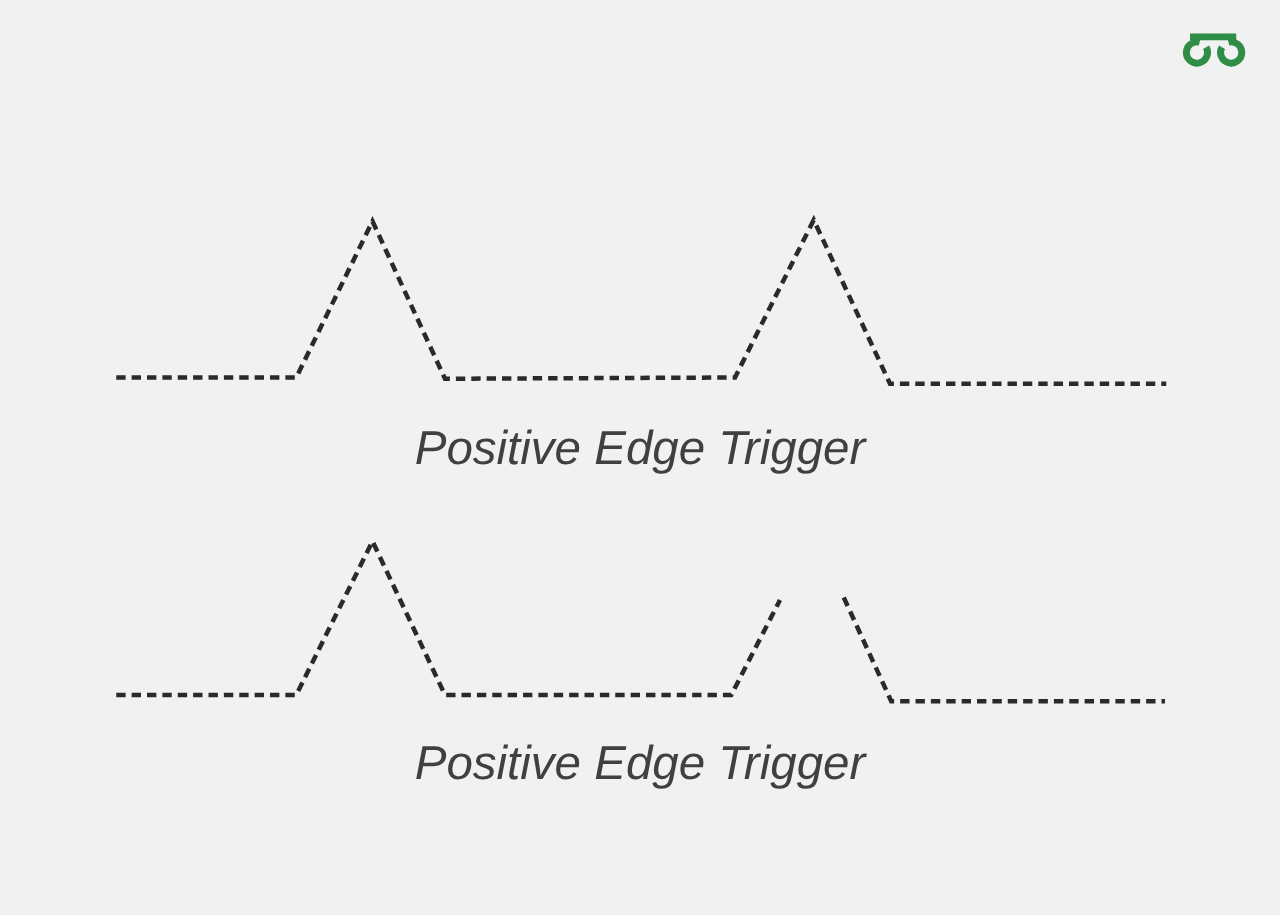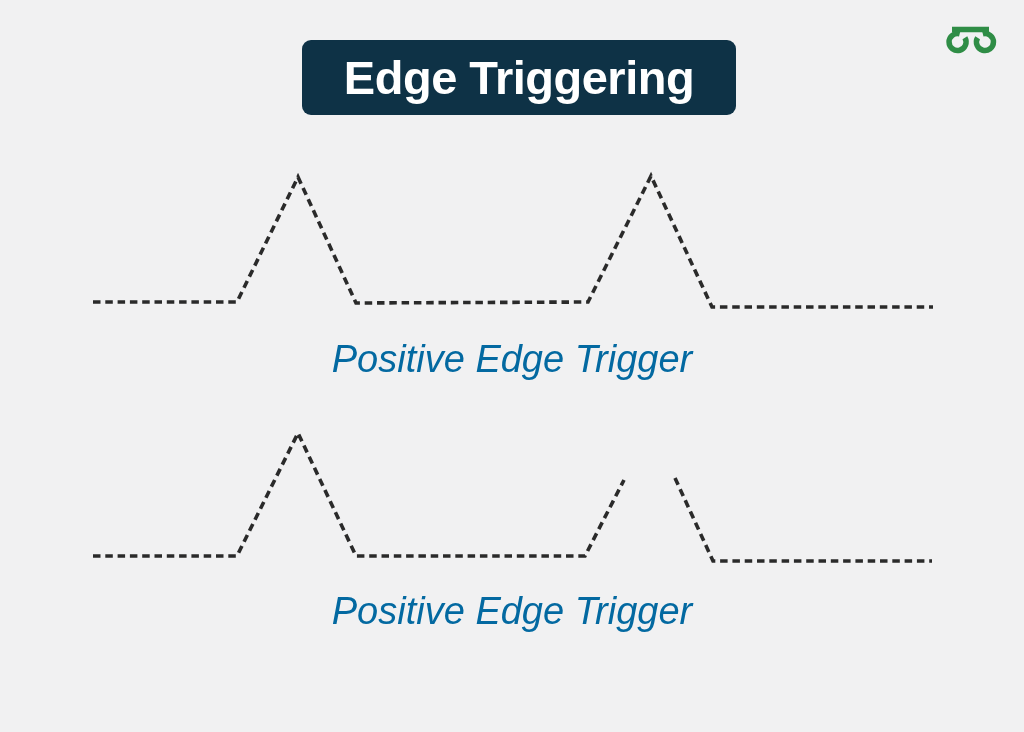--- a/index.html
+++ b/index.html
@@ -55,34 +55,31 @@
   }
   .wave-label {
     position: absolute;
     left: 0;
     width: 1024px;
     text-align: center;
     font-size: 38px;
     line-height: 1.2;
     font-style: italic;
     font-weight: 500;
-    color: #0369a1;
+    color: #404040;
     white-space: nowrap;
   }
   .wave-label.positive { top: 337px; }
   .wave-label.negative { top: 589px; }
 </style>
 </head>
 <body>
 
 <div class="page" style="background: rgb(241, 241, 242);">
 
-  <div class="title-banner" style="background: rgb(14, 50, 70); color: rgb(255, 255, 255);">
-    <span class="title-text">Edge Triggering</span>
-  </div>
 
   <svg class="logo" viewBox="0 0 56 34" aria-hidden="true" style="color: rgb(47, 141, 70);">
     <line x1="11" y1="8.5" x2="48" y2="8.5" stroke="currentColor" stroke-width="5.5"></line>
     <path d="M 23.9 16.75 A 8.5 8.5 0 1 1 18.7 12.8" fill="none" stroke="currentColor" stroke-width="5.5"></path>
     <path d="M 36.6 16.75 A 8.5 8.5 0 1 0 41.8 12.8" fill="none" stroke="currentColor" stroke-width="5.5"></path>
   </svg>
 
   <svg class="waves" viewBox="0 0 1024 732">
     <g>
         <polyline points="93,302 237,302 298,177 356,303 588,302 651,176 712,307 933,307" fill="none" stroke="#2a2a2a" stroke-width="3.6" stroke-dasharray="7.5 4.8" stroke-linecap="butt" stroke-linejoin="miter"></polyline>

